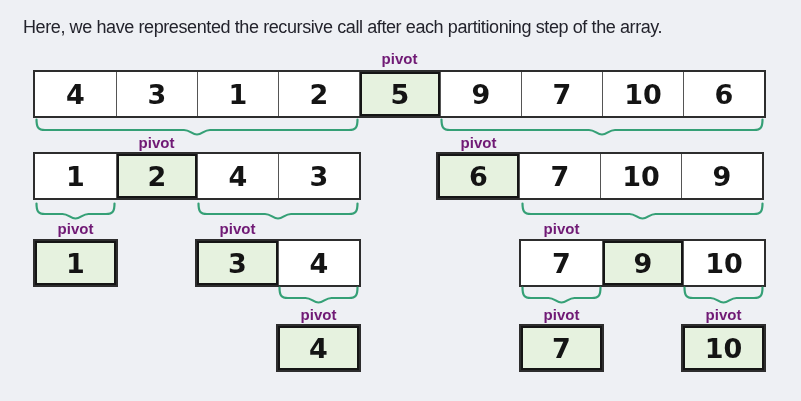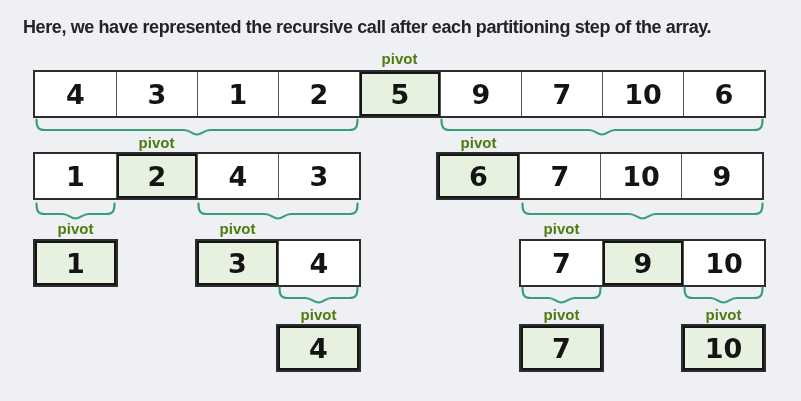--- a/index.html
+++ b/index.html
@@ -9,21 +9,21 @@
     height: 401px;
     background: #eef0f4;
     font-family: "Liberation Sans", sans-serif;
     overflow: hidden;
   }
   .title {
     position: absolute;
     left: 23px;
     top: 17px;
     font-size: 18px;
-    font-weight: 700;
+    font-weight: 400;
     letter-spacing: -0.4px;
     color: #23232c;
     white-space: nowrap;
   }
   .array {
     position: absolute;
     display: flex;
     border: 2px solid #2d2d2d;
     background: #ffffff;
     box-sizing: border-box;
@@ -46,21 +46,21 @@
   .cell.pivot {
     background: #e6f2df;
     box-shadow: inset 0 0 0 2px #151515;
   }
   .pivot-label {
     position: absolute;
     width: 81px;
     text-align: center;
     font-size: 15px;
     font-weight: 700;
-    color: #4d7c0f;
+    color: #701a75;
   }
   .brace {
     position: absolute;
     overflow: visible;
   }
   .brace path {
     fill: none;
     stroke: #35a076;
     stroke-width: 2.2;
     stroke-linecap: round;

